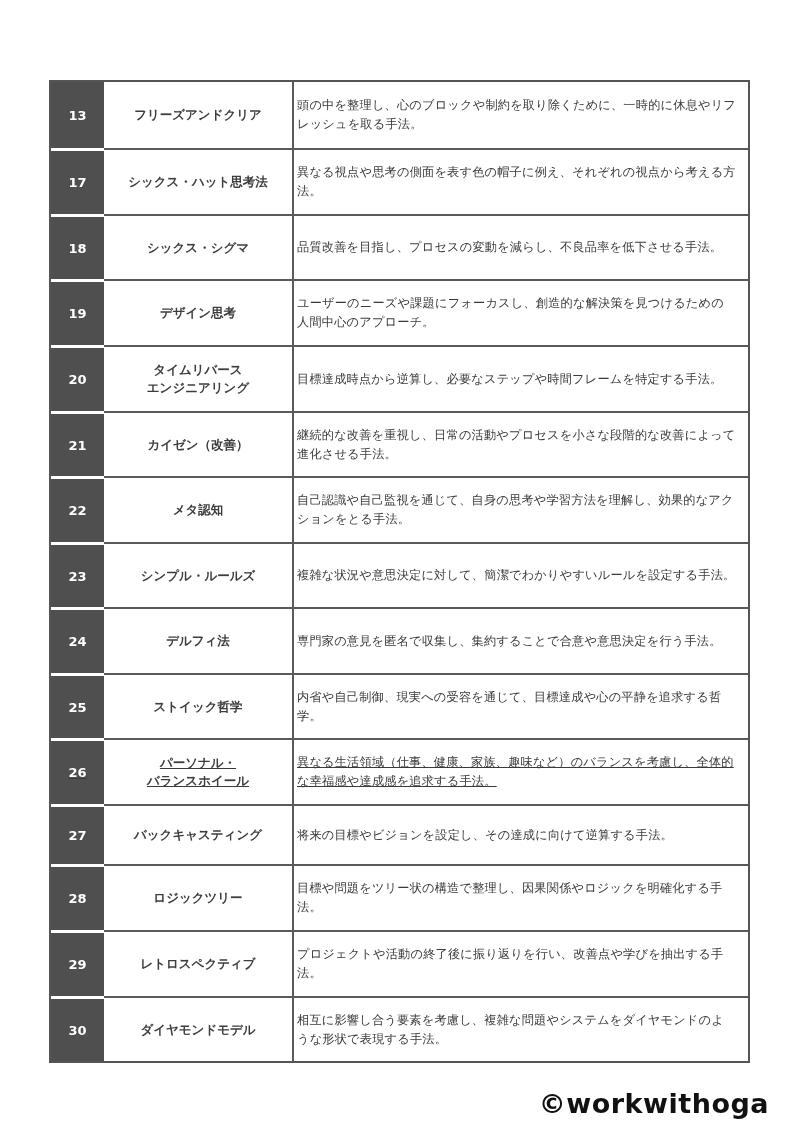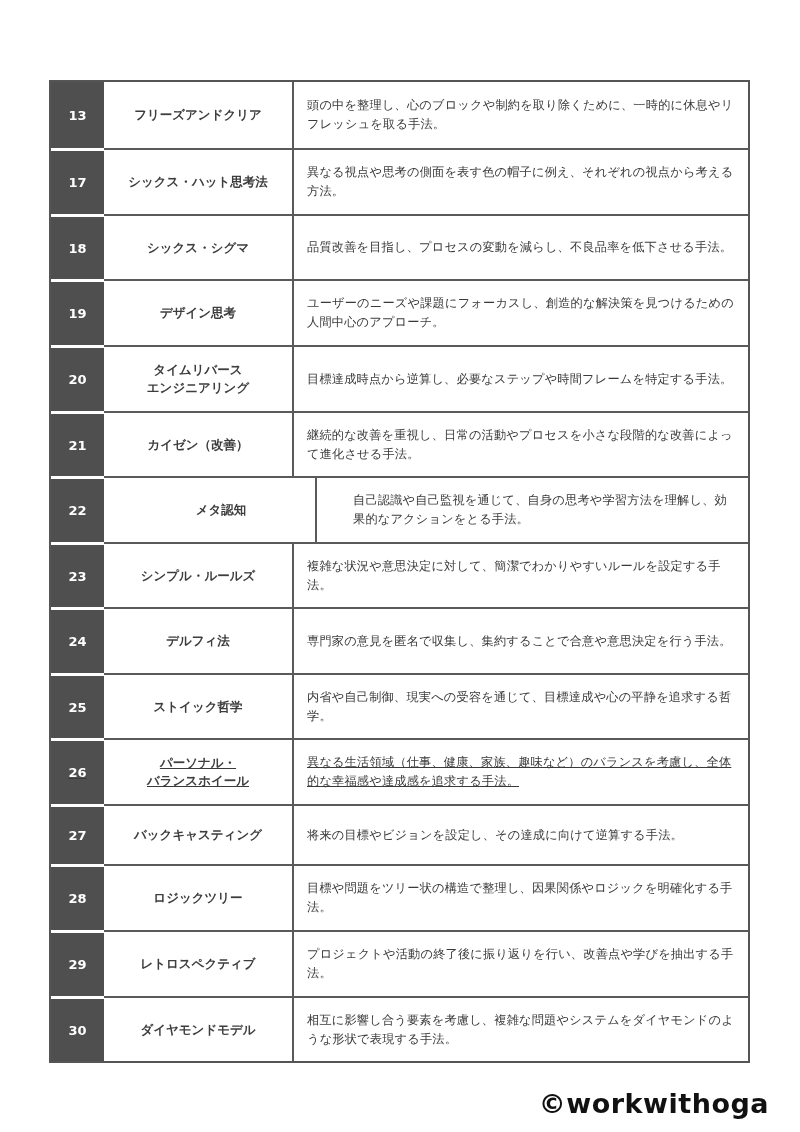--- a/index.html
+++ b/index.html
@@ -12,21 +12,21 @@
     .num { width: 53px; flex: 0 0 53px; background: #4f4f4f; color: #ffffff;
            display: flex; align-items: center; justify-content: center;
            font-weight: bold; font-size: 13px; box-sizing: border-box;
            border-top: 3px solid #ffffff; margin-top: -2px; }
     .row:first-child .num { border-top: none; margin-top: 0; }
     .name { width: 190px; flex: 0 0 190px; display: flex; align-items: center;
             justify-content: center; text-align: center; font-weight: bold;
             font-size: 12.5px; line-height: 18px; color: #3d3d3d;
             border-right: 2px solid #5a5a5a; box-sizing: border-box; padding: 0 8px;
             white-space: pre-line; }
-    .desc { flex: 1; display: flex; align-items: center; padding: 0 12px 0 13px;
+    .desc { flex: 1; display: flex; align-items: center; padding: 0 12px 0 3px;
             font-size: 12.2px; line-height: 19px; color: #3a3a3a; box-sizing: border-box;
             letter-spacing: 0.2px; }
     .copyright { position: absolute; right: 31px; top: 1088px; font-weight: bold;
                  font-size: 27px; color: #111111; letter-spacing: 0.5px;
                  font-family: "DejaVu Sans", sans-serif; }
   </style>
 </head>
 <body>
 
 <div class="table" id="tbl">
@@ -54,21 +54,21 @@
       <div class="num">20</div>
       <div class="name">タイムリバース
 エンジニアリング</div>
       <div class="desc">目標達成時点から逆算し、必要なステップや時間フレームを特定する手法。</div>
     </div>
     <div class="row" style="height: 65px;">
       <div class="num">21</div>
       <div class="name">カイゼン（改善）</div>
       <div class="desc">継続的な改善を重視し、日常の活動やプロセスを小さな段階的な改善によって進化させる手法。</div>
     </div>
-    <div class="row" style="height: 66px; gap: 23px;">
+    <div class="row" style="height: 66px;">
       <div class="num">22</div>
       <div class="name">メタ認知</div>
       <div class="desc">自己認識や自己監視を通じて、自身の思考や学習方法を理解し、効果的なアクションをとる手法。</div>
     </div>
     <div class="row" style="height: 65px;">
       <div class="num">23</div>
       <div class="name">シンプル・ルールズ</div>
       <div class="desc">複雑な状況や意思決定に対して、簡潔でわかりやすいルールを設定する手法。</div>
     </div>
     <div class="row" style="height: 66px;">

